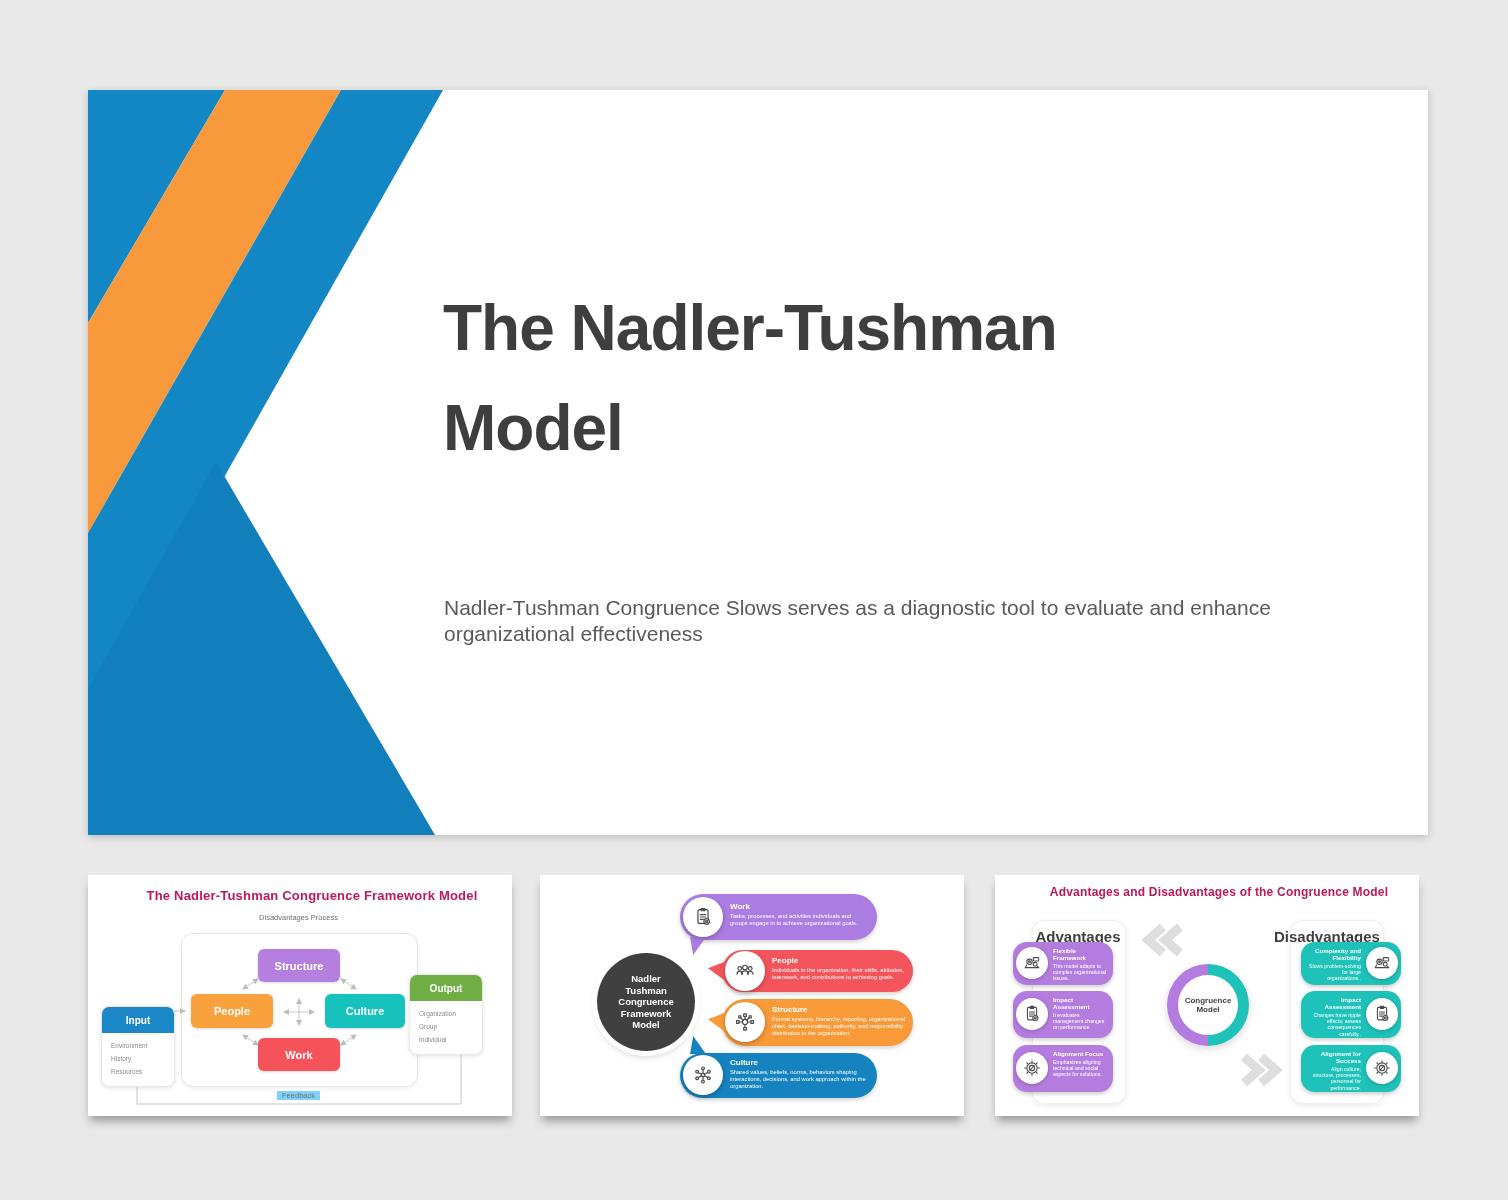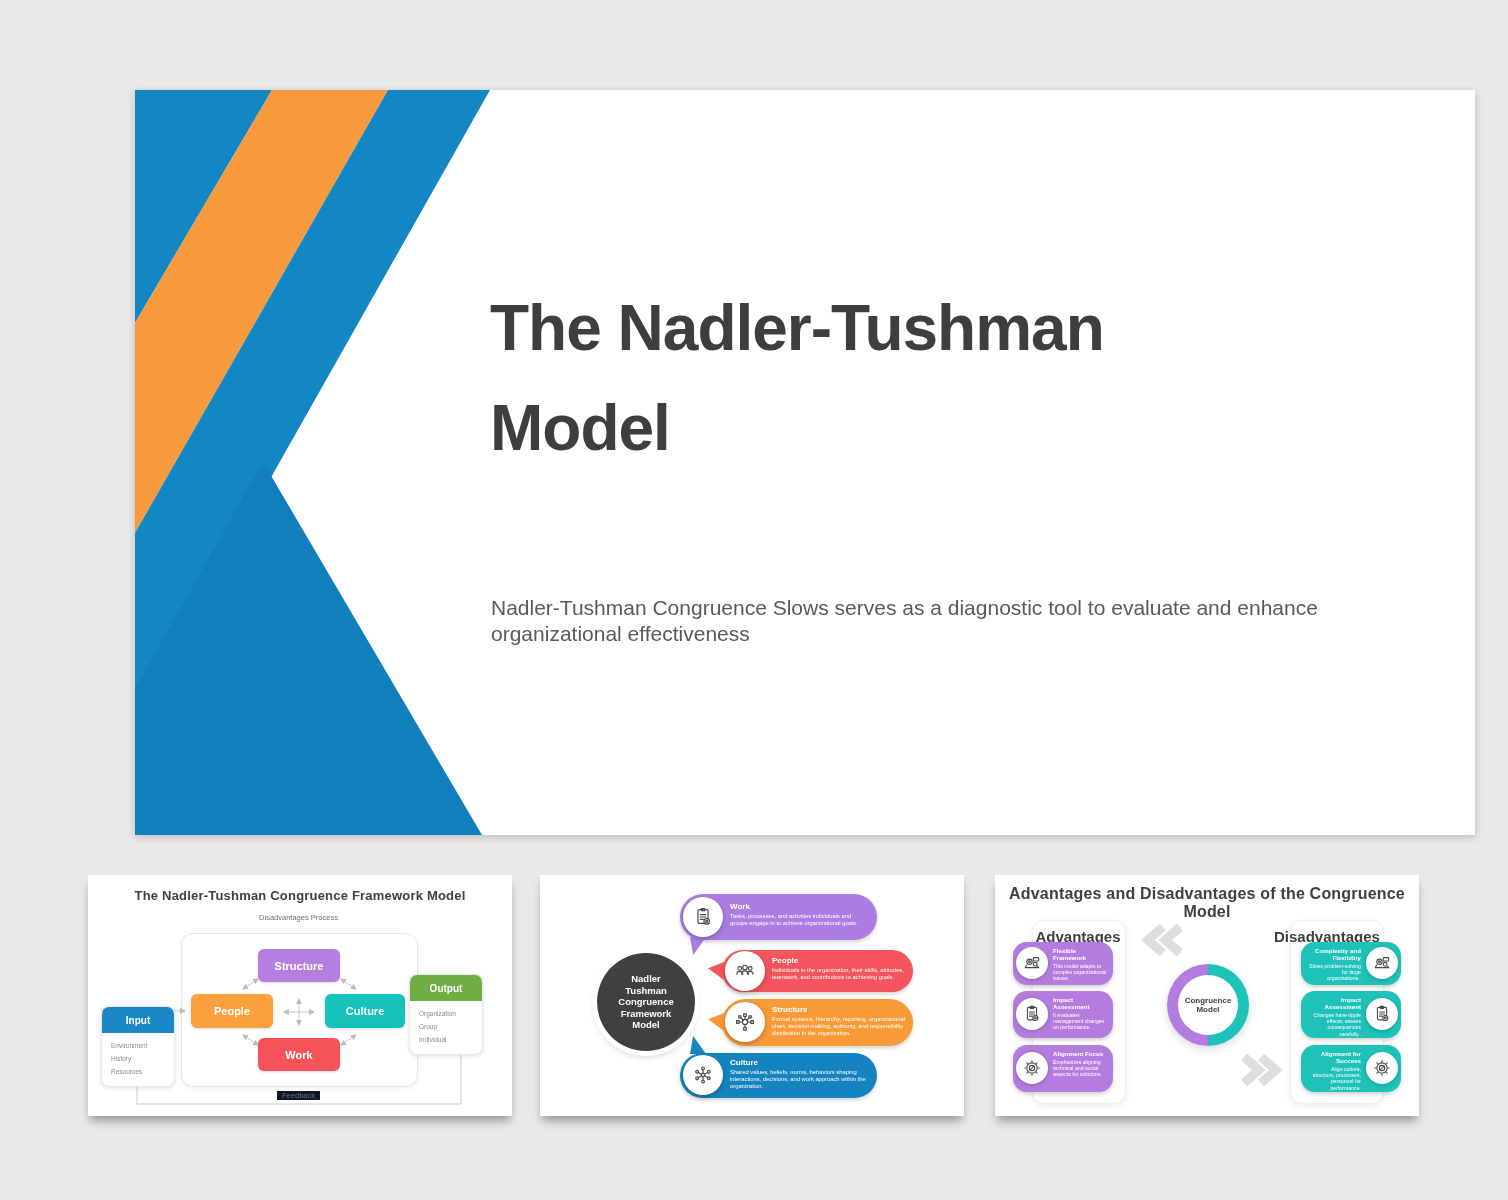--- a/index.html
+++ b/index.html
@@ -1,48 +1,48 @@
 <!DOCTYPE html>
 <html><head>
 <meta charset="utf-8">
 <style>
   html,body{margin:0;padding:0;}
   body{font-family:"Liberation Sans", sans-serif; background:#E9E9E9;}
   .canvas{position:relative;width:1508px;height:1200px;background:#E9E9E9;overflow:hidden;}
 
   
   .main-slide{position:absolute;left:88px;top:90px;width:1340px;height:745px;background:#fff;
-    box-shadow:0 2px 8px rgba(0,0,0,0.20);overflow:hidden;margin-left:47px;}
+    box-shadow:0 2px 8px rgba(0,0,0,0.20);overflow:hidden;}
   .main-deco{position:absolute;left:0;top:0;width:1340px;height:745px;}
   .main-title{position:absolute;left:355px;top:188px;width:900px;}
   .main-title .tl{font-size:64px;font-weight:bold;line-height:100px;letter-spacing:-1px;color:#3E3E3E;}
   .main-title .tl.orange{color:#F9A233;}
   .main-sub{position:absolute;left:356px;top:505px;width:920px;font-size:21px;line-height:26px;color:#5A5A5A;}
 
   
   .thumb{position:absolute;top:875px;width:424px;height:241px;background:#fff;
     box-shadow:0 7px 9px -2px rgba(0,0,0,0.35);overflow:hidden;}
   .t1{left:88px;} .t2{left:540px;} .t3{left:995px;}
-  .thumb-title{position:absolute;top:13px;left:0;width:100%;text-align:center;
-    font-size:13px;font-weight:bold;color:#404040;letter-spacing:0.2px;}
+  .thumb-title{position:absolute;top:13px;left:12px;width:100%;text-align:center;
+    font-size:13px;font-weight:bold;color:#be185d;letter-spacing:0.2px;}
 
   
   .trans-label{position:absolute;left:93px;top:38px;width:235px;text-align:center;font-size:7.5px;color:#6E6E6E;}
   .core-box{position:absolute;left:93px;top:58px;width:235px;height:152px;background:#fff;
     border:1px solid #E6E6E6;border-radius:12px;box-shadow:0 2px 5px rgba(0,0,0,0.06);}
   .n-box{position:absolute;border-radius:6px;color:#fff;font-size:11px;font-weight:600;
     display:flex;align-items:center;justify-content:center;box-shadow:0 1px 3px rgba(0,0,0,0.15);}
   .io-card{position:absolute;top:99px;width:72px;background:#fff;border:1px solid #E8E8E8;border-radius:8px;
     box-shadow:0 1px 4px rgba(0,0,0,0.12);}
   .io-head{height:26px;border-radius:7px 7px 0 0;color:#fff;font-size:10px;font-weight:bold;
     display:flex;align-items:center;justify-content:center;}
   .io-body{padding:6px 4px 8px 9px;}
   .io-body div{font-size:6.5px;color:#8A8A8A;line-height:13px;}
   .fb-label{position:absolute;left:93px;top:216px;width:235px;text-align:center;font-size:7.5px;color:#6E6E6E;}
-  .fb-label span{background:#0f172a;padding:0 5px;}
+  .fb-label span{background:#7dd3fc;padding:0 5px;}
   .d-svg{position:absolute;left:0;top:0;}
 
   
   .center-circle{position:absolute;left:57px;top:78px;width:98px;height:98px;border-radius:50%;background:#404040;
     box-shadow:0 0 0 5px #fff,0 4px 9px rgba(0,0,0,0.28);
     display:flex;flex-direction:column;align-items:center;justify-content:center;}
   .center-circle div{color:#fff;font-weight:bold;font-size:9.5px;line-height:11.5px;}
   .bub{position:absolute;border-radius:24px;box-shadow:0 2px 4px rgba(0,0,0,0.18);}
   .tail{position:absolute;width:16px;height:18px;}
   .bcirc{position:absolute;width:40px;height:40px;border-radius:50%;background:#fff;
@@ -240,21 +240,21 @@
     <div class="center-circle">
       <div>Nadler</div>
       <div>Tushman</div>
       <div>Congruence</div>
       <div>Framework</div>
       <div>Model</div>
     </div>
   </div>
 
   <div class="thumb t3">
-    <div class="thumb-title" style="top:10px;font-size:16px;">Advantages and Disadvantages of the Congruence Model</div>
+    <div class="thumb-title" style="top:10px;font-size:12px;">Advantages and Disadvantages of the Congruence Model</div>
 
     <div class="ad-card" style="left:37px;"></div>
     <div class="ad-head" style="left:37px;">Advantages</div>
 
     <div class="ad-item purple" style="left:18px;top:67px;height:43px;">
       <div class="ad-circ" style="left:3px;top:5px;">
         <span class="licon">
           <svg width="20" height="20" viewBox="0 0 24 24">
               <circle cx="9" cy="10.5" r="3.2"></circle>
               <circle cx="9" cy="10.5" r="1.1"></circle>

